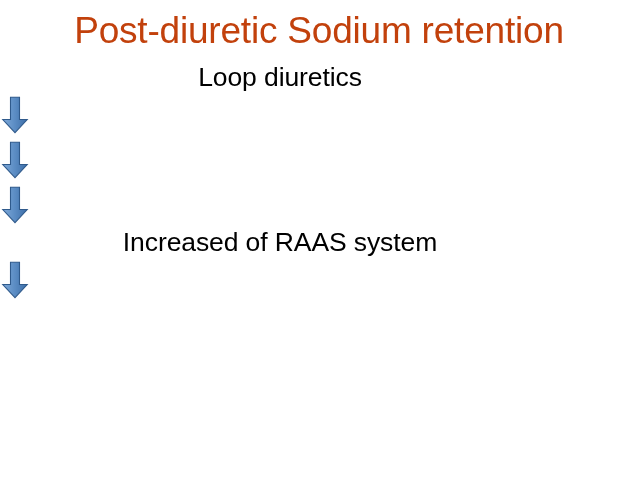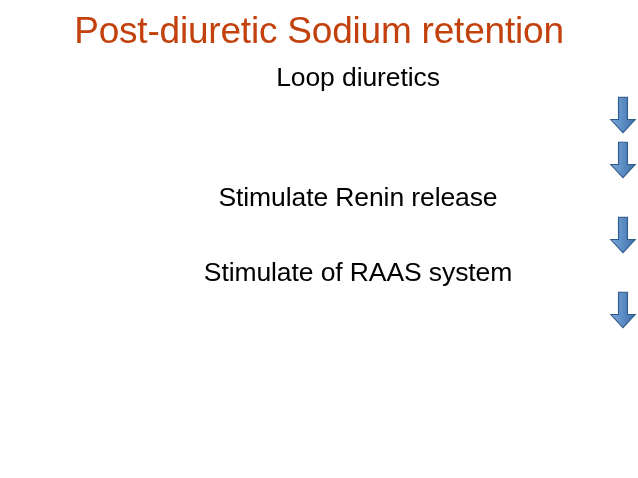--- a/index.html
+++ b/index.html
@@ -38,21 +38,21 @@
     white-space: nowrap;
   }
 
   .flow {
     position: absolute;
     left: 0;
     top: 62px;
     width: 638px;
     display: flex;
     flex-direction: column;
-    align-items: flex-end;
+    align-items: flex-start;
   }
 
   .flow-step {
     width: 560px;
     text-align: center;
     font-size: 26.5px;
     line-height: 30px;
     font-weight: 400;
     color: #000000;
     letter-spacing: -0.1px;
@@ -108,36 +108,35 @@
           <linearGradient id="ag2" x1="0" y1="0" x2="1" y2="0">
             <stop offset="0%" stop-color="#7FA9D8"></stop>
             <stop offset="45%" stop-color="#5E8FC6"></stop>
             <stop offset="100%" stop-color="#3C6EA8"></stop>
           </linearGradient>
         </defs>
         <path d="M10.5 1.2 H19.5 V23.5 H27.2 L15 36.6 L2.8 23.5 H10.5 Z" fill="url(#ag2)" stroke="#2F5A8C" stroke-width="1.1" stroke-linejoin="miter"></path>
       </svg>
     </div>
 
-    <div class="flow-step">Stimulate Renin release</div>
 
     <div class="arrow-wrap">
       <svg viewBox="0 0 30 38" xmlns="http://www.w3.org/2000/svg">
         <defs>
           <linearGradient id="ag3" x1="0" y1="0" x2="1" y2="0">
             <stop offset="0%" stop-color="#7FA9D8"></stop>
             <stop offset="45%" stop-color="#5E8FC6"></stop>
             <stop offset="100%" stop-color="#3C6EA8"></stop>
           </linearGradient>
         </defs>
         <path d="M10.5 1.2 H19.5 V23.5 H27.2 L15 36.6 L2.8 23.5 H10.5 Z" fill="url(#ag3)" stroke="#2F5A8C" stroke-width="1.1" stroke-linejoin="miter"></path>
       </svg>
     </div>
 
-    <div class="flow-step">Stimulate of RAAS system</div>
+    <div class="flow-step">Increased of RAAS system</div>
 
     <div class="arrow-wrap">
       <svg viewBox="0 0 30 38" xmlns="http://www.w3.org/2000/svg">
         <defs>
           <linearGradient id="ag4" x1="0" y1="0" x2="1" y2="0">
             <stop offset="0%" stop-color="#7FA9D8"></stop>
             <stop offset="45%" stop-color="#5E8FC6"></stop>
             <stop offset="100%" stop-color="#3C6EA8"></stop>
           </linearGradient>
         </defs>

